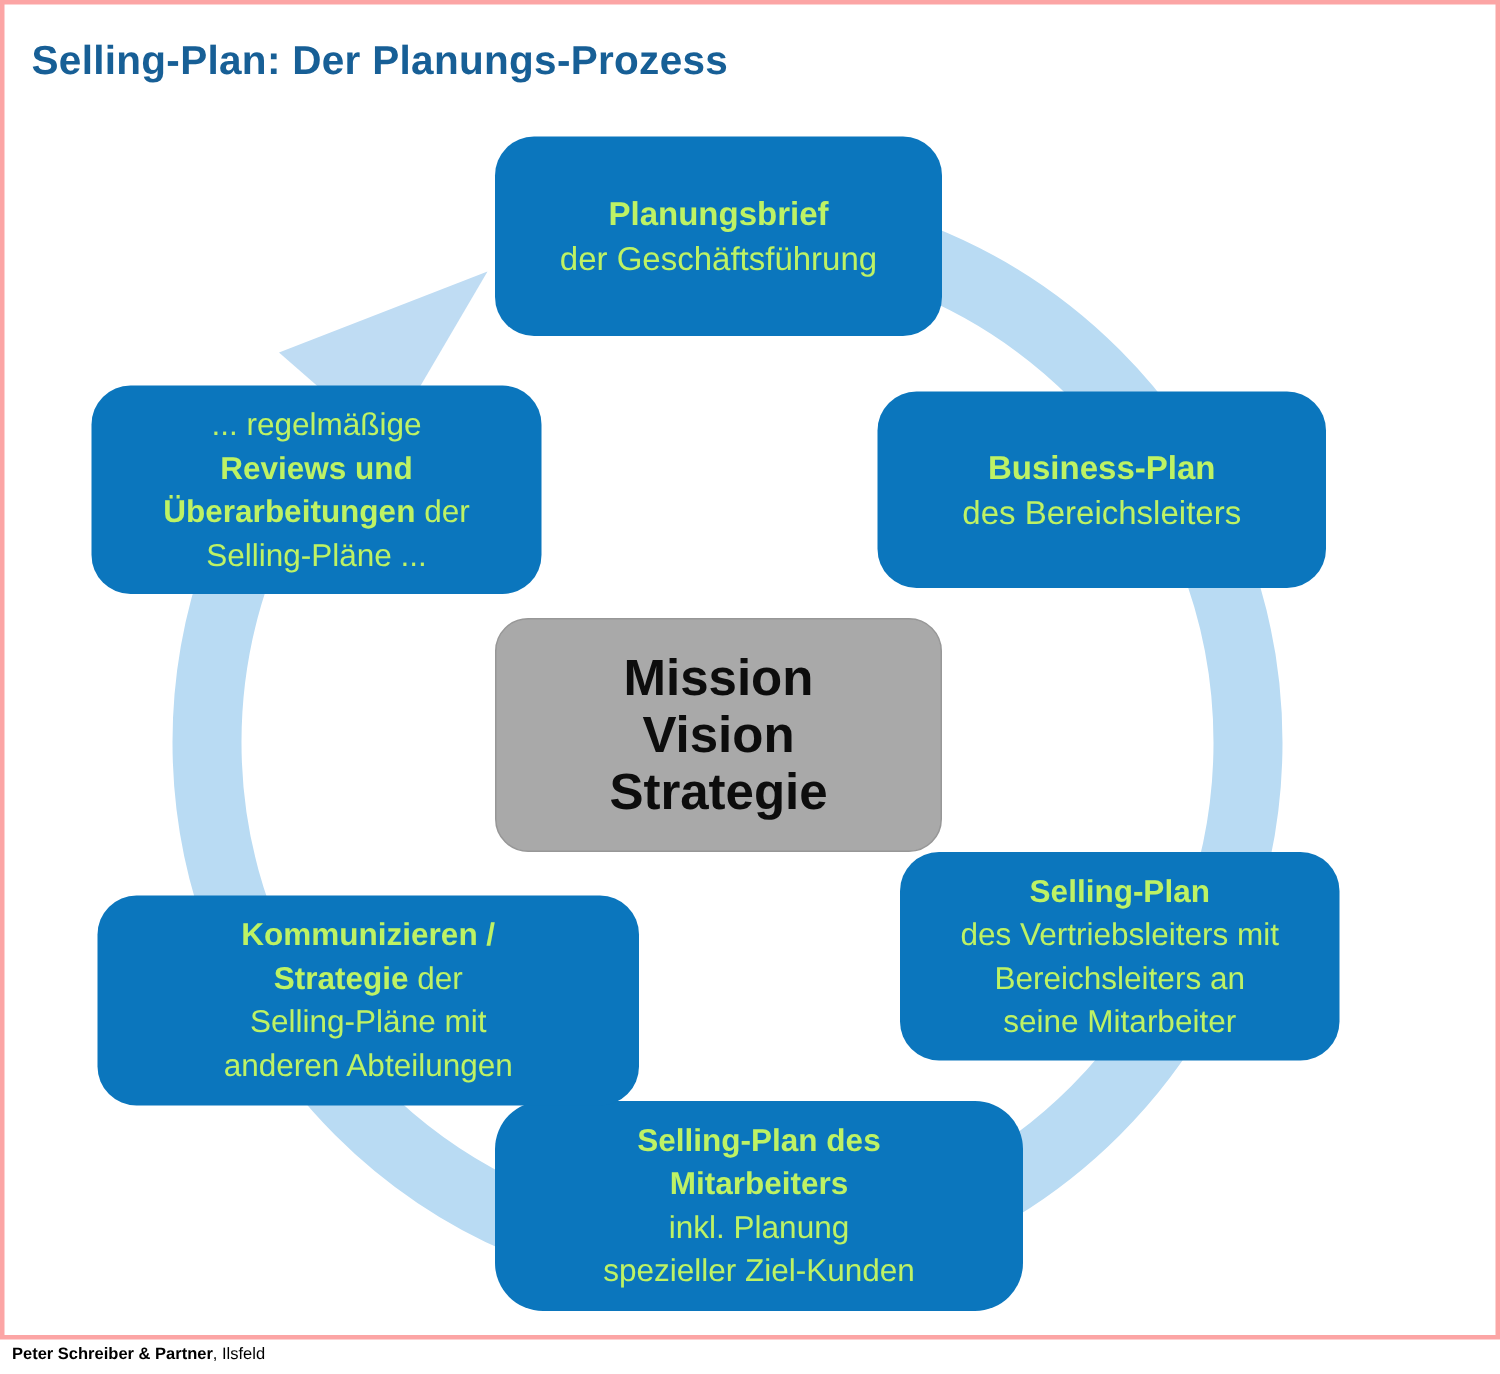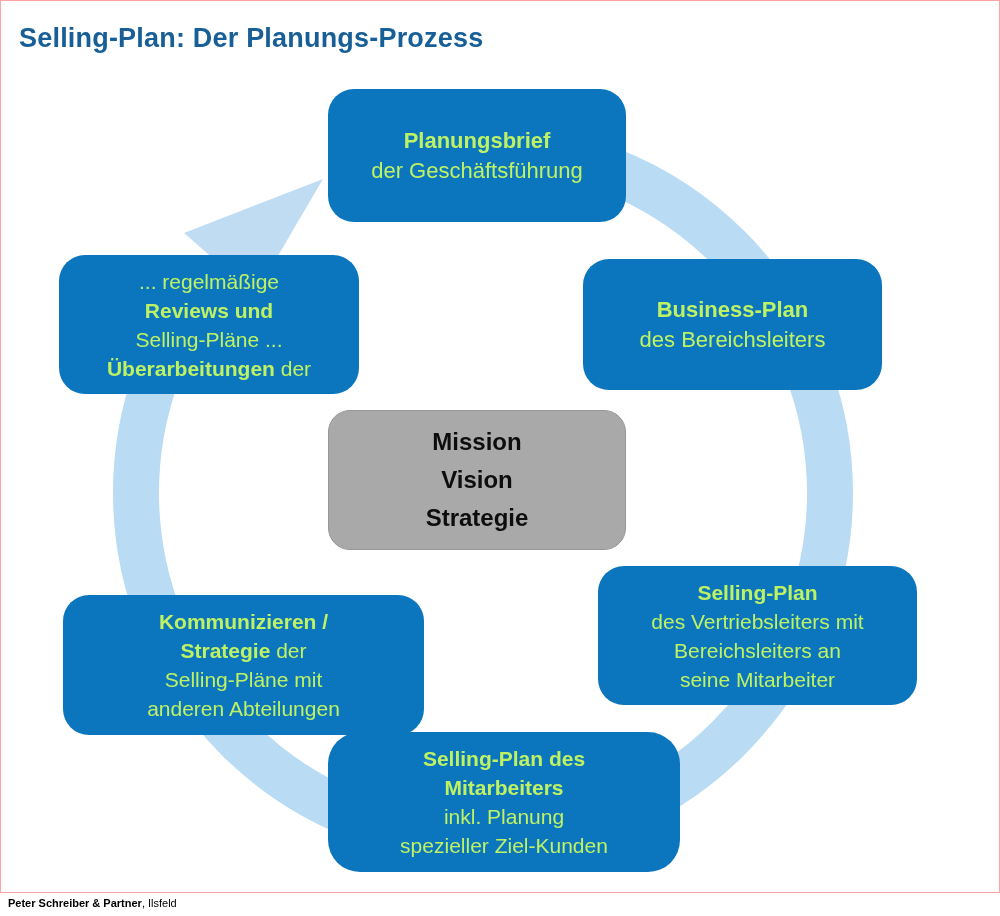--- a/index.html
+++ b/index.html
@@ -7,21 +7,21 @@
     width: 1000px; height: 916px;
     background: #ffffff;
     font-family: "Liberation Sans", sans-serif;
     position: relative;
     overflow: hidden;
   }
   .frame {
     position: absolute;
     left: 0; top: 0;
     width: 1000px; height: 893px;
-    border: 1px solid #fca5a5;
+    border: 3px solid #fca5a5;
     background: #ffffff;
   }
   .page-title {
     position: absolute;
     left: 18px; top: 22px;
     font-size: 27px;
     font-weight: bold;
     color: #175f96;
     letter-spacing: 0.2px;
   }
@@ -41,37 +41,37 @@
     align-items: center;
     text-align: center;
     font-size: 22px;
     line-height: 30px;
   }
   .pbox.small { font-size: 21px; line-height: 29px; }
   .pbox .b { font-weight: bold; }
   .center-box {
     position: absolute;
     left: 327px; top: 409px;
-    width: 298px; height: 140px;
+    width: 298px; height: 156px;
     background: #a9a9a9;
     border: 1px solid #979797;
     border-radius: 22px;
     color: #0d0d0d;
     display: flex;
     flex-direction: column;
     justify-content: center;
     align-items: center;
     text-align: center;
-    font-size: 24px;
+    font-size: 34px;
     font-weight: bold;
     line-height: 38px;
   }
   .box-planungsbrief { left: 327px; top: 88px;  width: 298px; height: 133px; }
   .box-business      { left: 582px; top: 258px; width: 299px; height: 131px; }
-  .box-vertrieb      { left: 597px; top: 565px; width: 319px; height: 139px; }
+  .box-vertrieb      { left: 597px; top: 565px; width: 293px; height: 139px; }
   .box-mitarbeiter   { left: 327px; top: 731px; width: 352px; height: 140px; border-radius: 32px; }
   .box-kommunizieren { left: 62px;  top: 594px; width: 361px; height: 140px; }
   .box-reviews       { left: 58px;  top: 254px; width: 300px; height: 139px; }
   .footer {
     position: absolute;
     left: 8px; top: 897px;
     font-size: 11px;
     color: #000000;
   }
   .footer .b { font-weight: bold; }
@@ -115,22 +115,22 @@
   <div class="pbox small box-kommunizieren">
     <div><span class="b">Kommunizieren /</span></div>
     <div><span class="b">Strategie</span><span> der</span></div>
     <div><span>Selling-Pläne mit</span></div>
     <div><span>anderen Abteilungen</span></div>
   </div>
 
   <div class="pbox small box-reviews">
     <div><span>... regelmäßige</span></div>
     <div><span class="b">Reviews und</span></div>
+    <div><span class="b">Überarbeitungen</span><span> der</span></div>
     <div><span>Selling-Pläne ...</span></div>
-    <div><span class="b">Überarbeitungen</span><span> der</span></div>
   </div>
 
   <div class="center-box">
     <div>Mission</div>
     <div>Vision</div>
     <div>Strategie</div>
   </div>
 
 </div>
 

